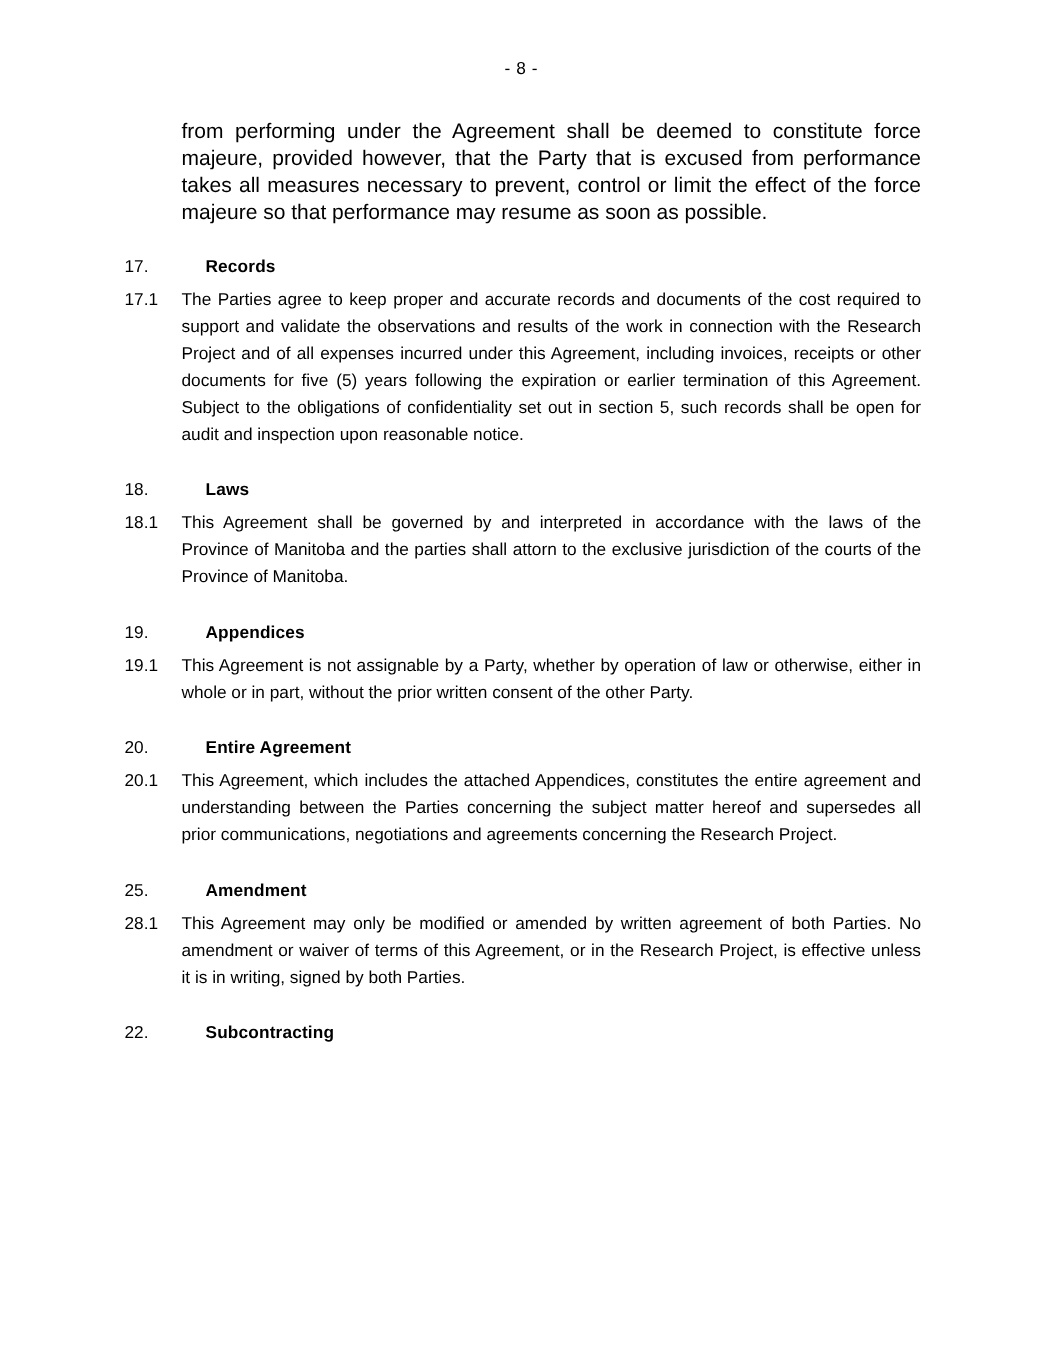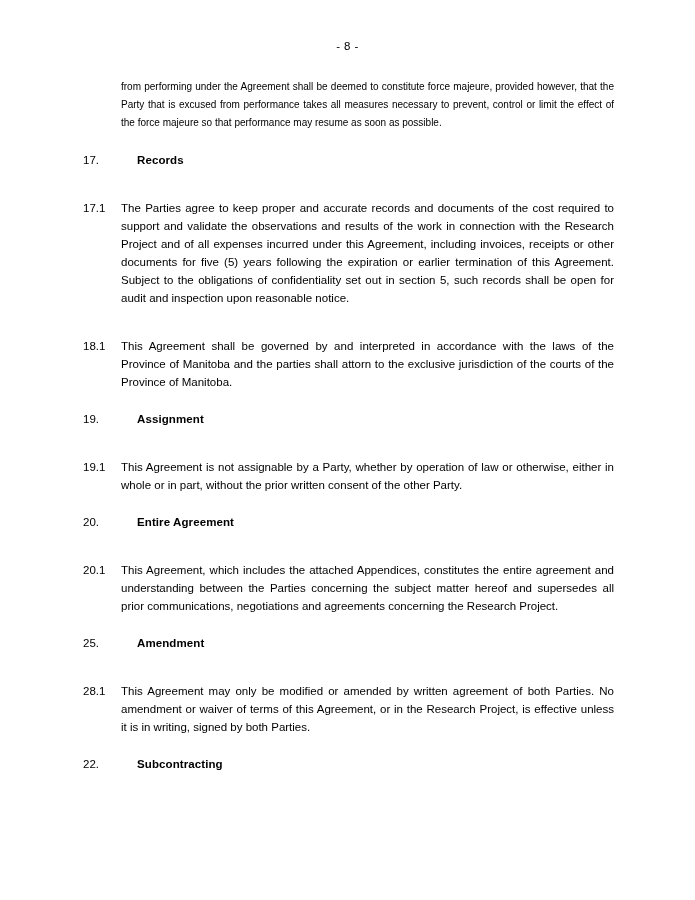--- a/index.html
+++ b/index.html
@@ -42,21 +42,21 @@
     position: absolute;
     top: 78px;
     left: 83px;
     width: 531px;       
   }
 
   
   .lead-para {
     margin: 0 0 4px 38px;   
     width: 493px;
-    font-size: 10px;
+    font-size: 14px;
     line-height: 18px;
     text-align: justify;
     text-justify: inter-word;
     hyphens: none;
   }
 
   
   .section {
     margin-top: 19px;
   }
@@ -76,21 +76,21 @@
 
   .section-heading .title {
     font-weight: bold;
     letter-spacing: 0.1px;
     padding-left: 16px;
   }
 
   .clause {
     display: flex;
     align-items: baseline;
-    margin-top: 30px;
+    margin-top: 4px;
     font-size: 11.5px;
     line-height: 18px;
   }
 
   .clause .num {
     flex: 0 0 38px;
   }
 
   .clause .text {
     flex: 0 0 493px;
@@ -122,29 +122,33 @@
           <div class="section-heading">
             <span class="num">17.</span>
             <span class="title">Records</span>
           </div>
           <div class="clause">
             <span class="num">17.1</span>
             <span class="text">The Parties agree to keep proper and accurate records and documents of the cost required to support and validate the observations and results of the work in connection with the Research Project and of all expenses incurred under this Agreement, including invoices, receipts or other documents for five (5) years following the expiration or earlier termination of this Agreement.  Subject to the obligations of confidentiality set out in section 5, such records shall be open for audit and inspection upon reasonable notice.</span>
           </div>
         </div>
         <div class="section">
+          <div class="section-heading">
+            <span class="num">18.</span>
+            <span class="title">Laws</span>
+          </div>
           <div class="clause">
             <span class="num">18.1</span>
             <span class="text">This Agreement shall be governed by and interpreted in accordance with the laws of the Province of Manitoba and the parties shall attorn to the exclusive jurisdiction of the courts of the Province of Manitoba.</span>
           </div>
         </div>
         <div class="section">
           <div class="section-heading">
             <span class="num">19.</span>
-            <span class="title">Assignment</span>
+            <span class="title">Appendices</span>
           </div>
           <div class="clause">
             <span class="num">19.1</span>
             <span class="text">This Agreement is not assignable by a Party, whether by operation of law or otherwise, either in whole or in part, without the prior written consent of the other Party.</span>
           </div>
         </div>
         <div class="section">
           <div class="section-heading">
             <span class="num">20.</span>
             <span class="title">Entire Agreement</span>

